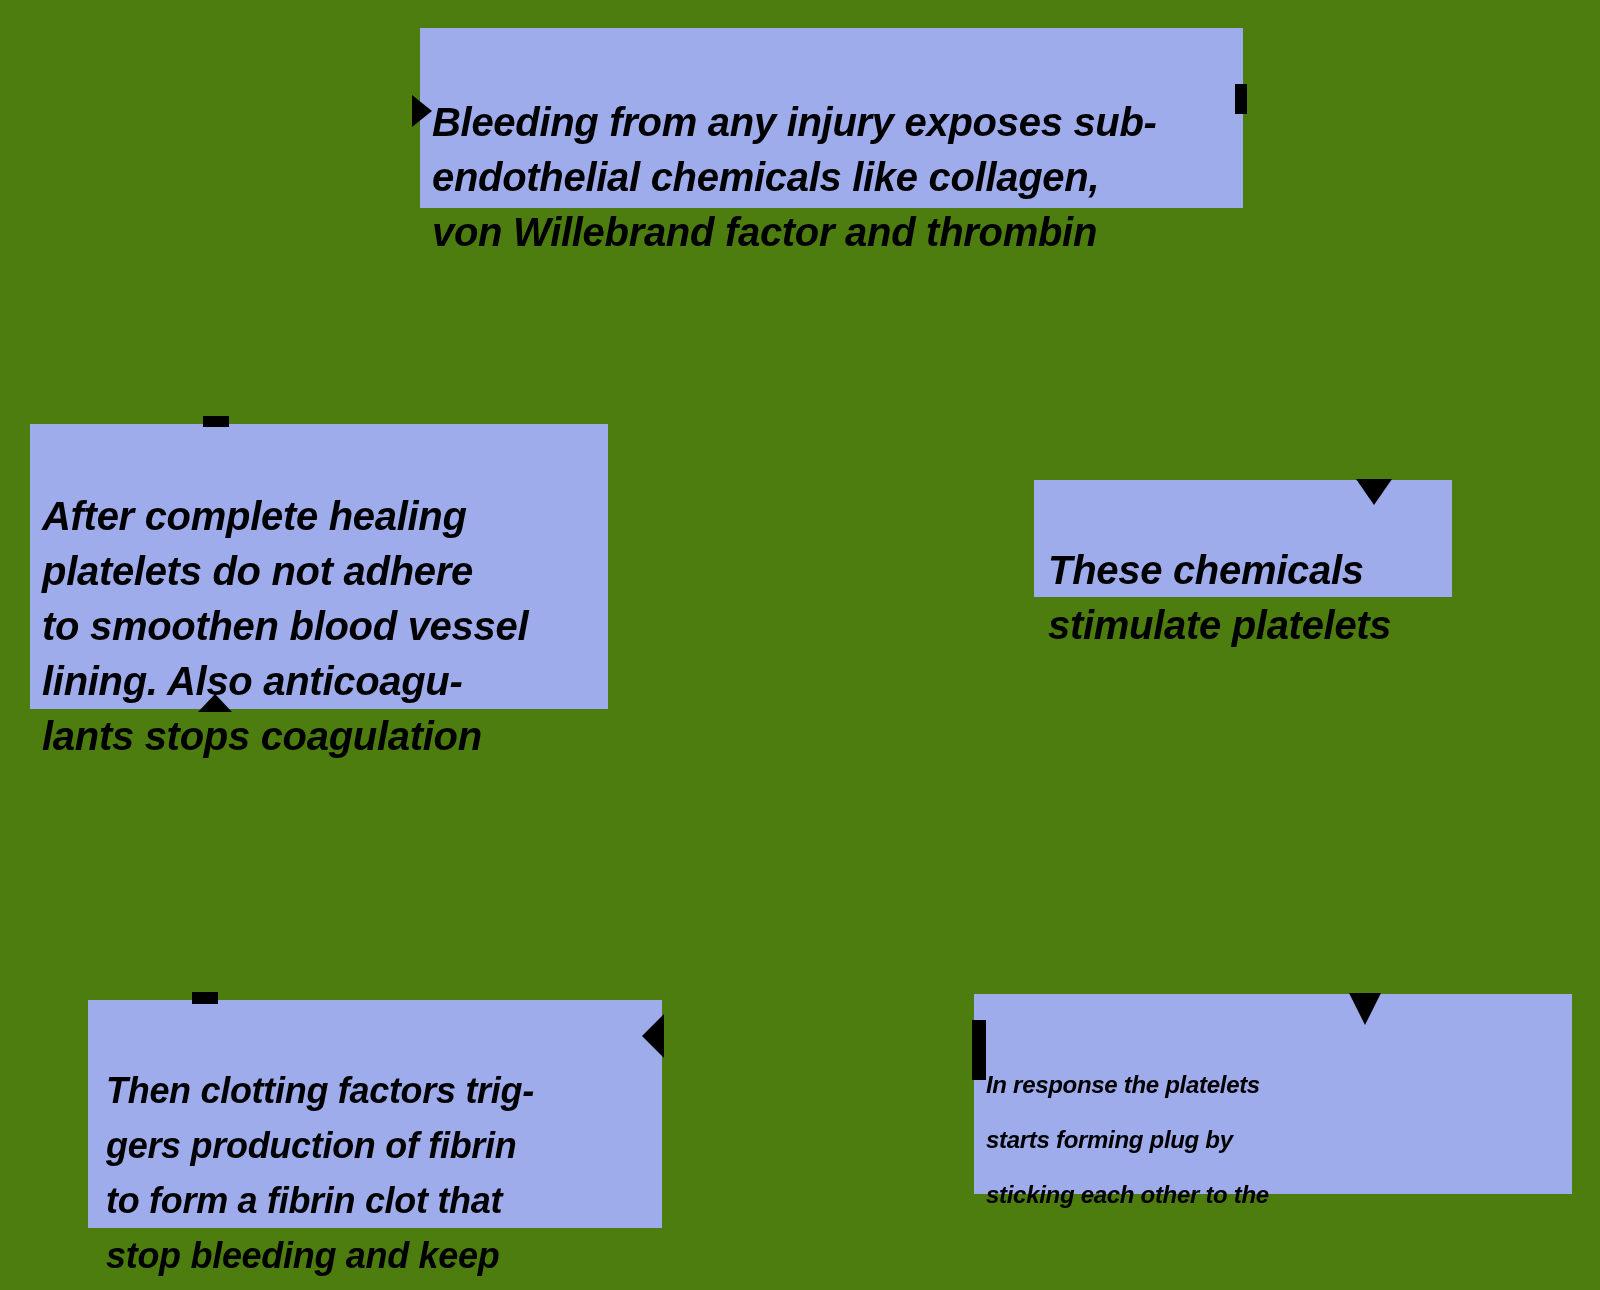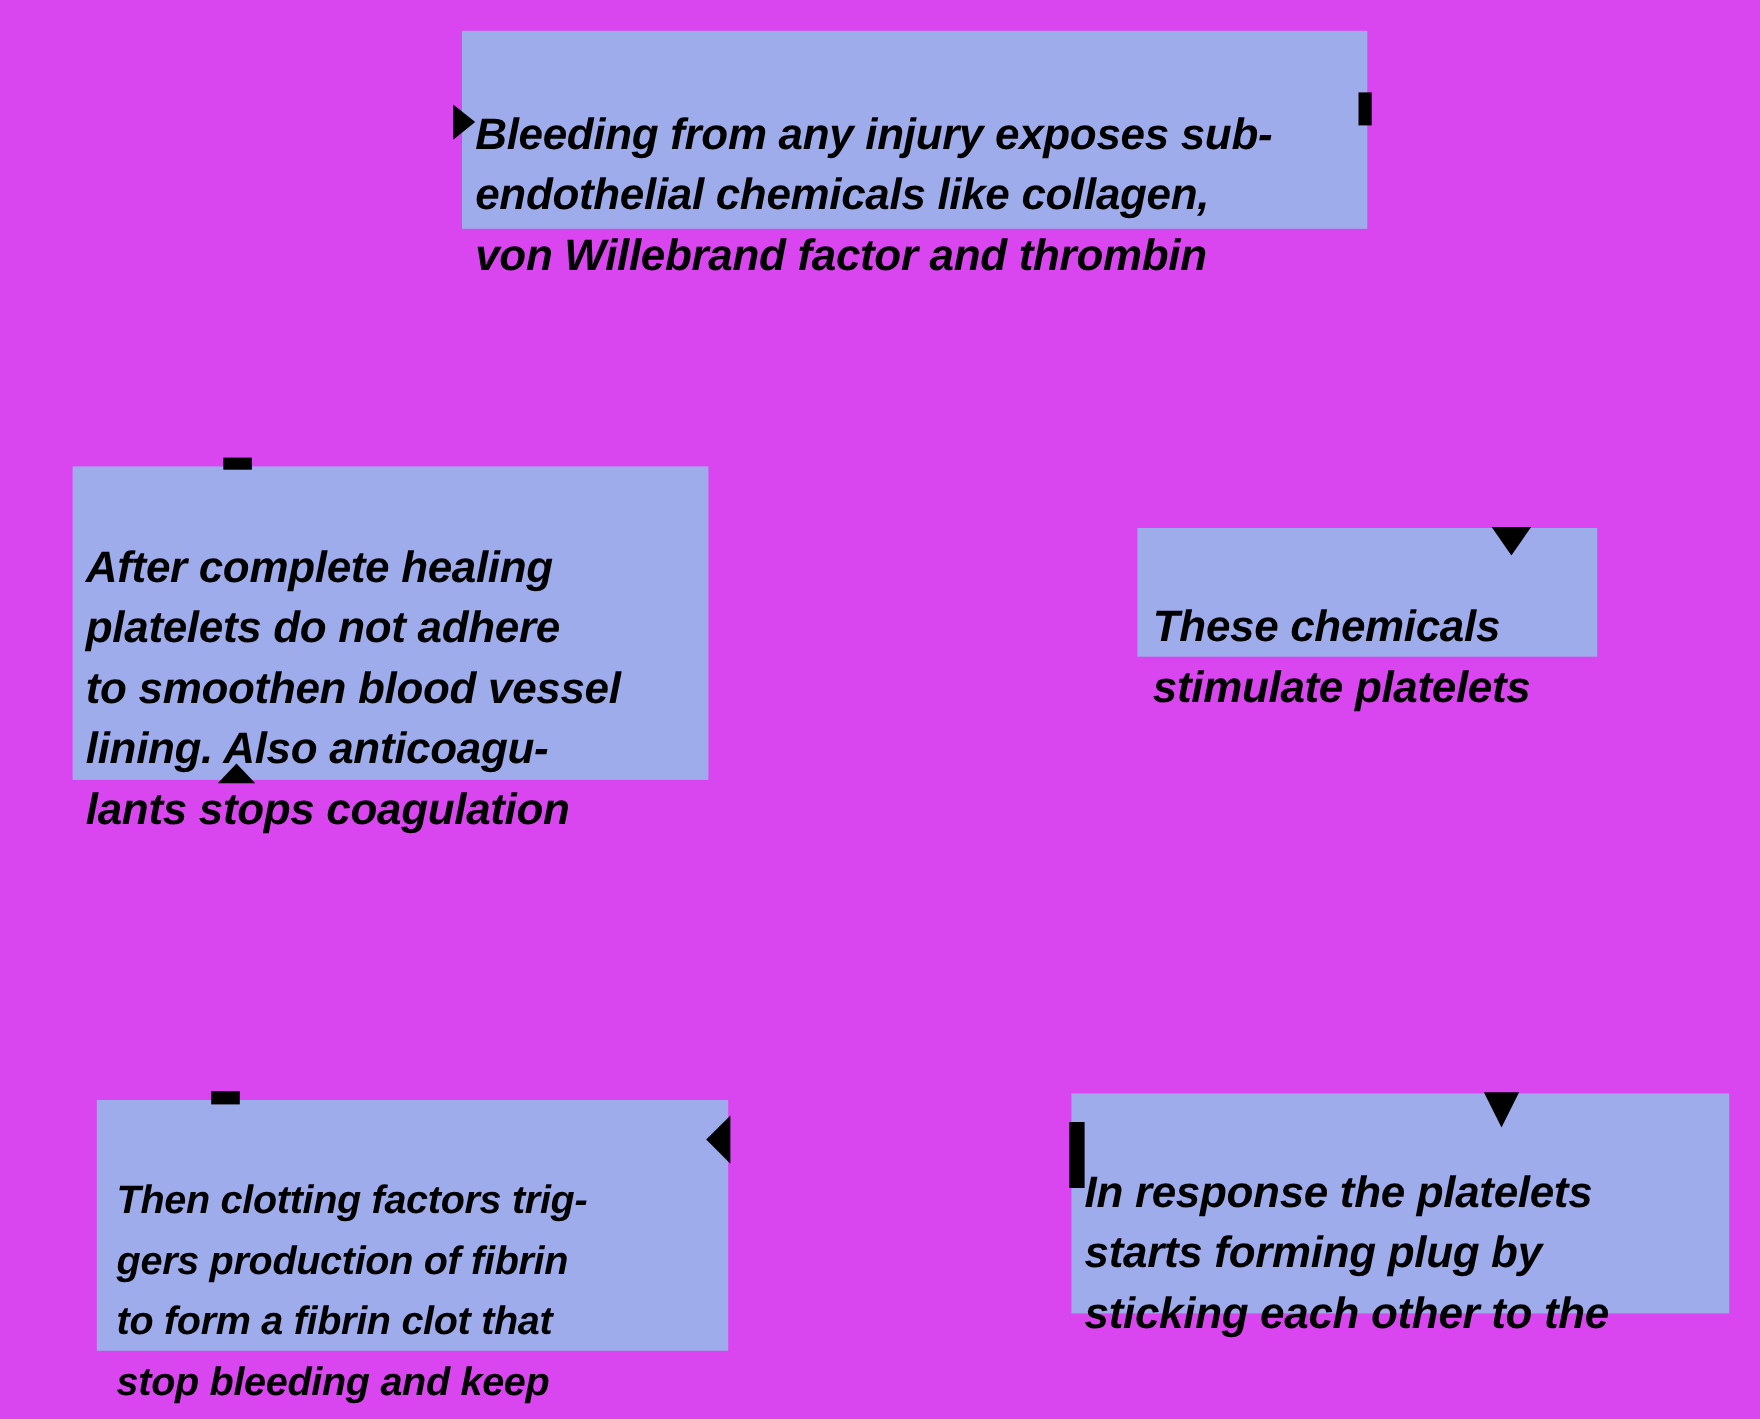--- a/index.html
+++ b/index.html
@@ -14,21 +14,21 @@
     position: relative;
     overflow: hidden;
     font-family: "Liberation Sans", sans-serif;
   }
 
   .canvas {
     position: absolute;
     left: 0; top: 0;
     width: 1600px;
     height: 1290px;
-    background: #d946ef;
+    background: #4d7c0f;
   }
 
   
   .callout {
     position: absolute;
     background: #9FACEC;
     color: #000000;
     font-style: italic;
     font-weight: bold;
     box-sizing: border-box;
@@ -68,21 +68,20 @@
   
   #box-healing {
     left: 30px;
     top: 424px;
     width: 578px;
     height: 285px;
     padding: 10px 6px 4px 12px;
     font-size: 40px;
     line-height: 55px;
     letter-spacing: -0.3px;
-    margin-left: 36px;
   }
 
   
   #box-clotting {
     left: 88px;
     top: 1000px;
     width: 574px;
     height: 228px;
     padding: 8px 6px 0 18px;
     font-size: 36px;
@@ -90,21 +89,21 @@
     letter-spacing: -0.3px;
   }
 
   
   #box-response {
     left: 974px;
     top: 994px;
     width: 598px;
     height: 200px;
     padding: 8px 0 0 12px;
-    font-size: 40px;
+    font-size: 24px;
     line-height: 55px;
     letter-spacing: -0.3px;
   }
 
   
   .notch {
     position: absolute;
     z-index: 3;
   }
 

